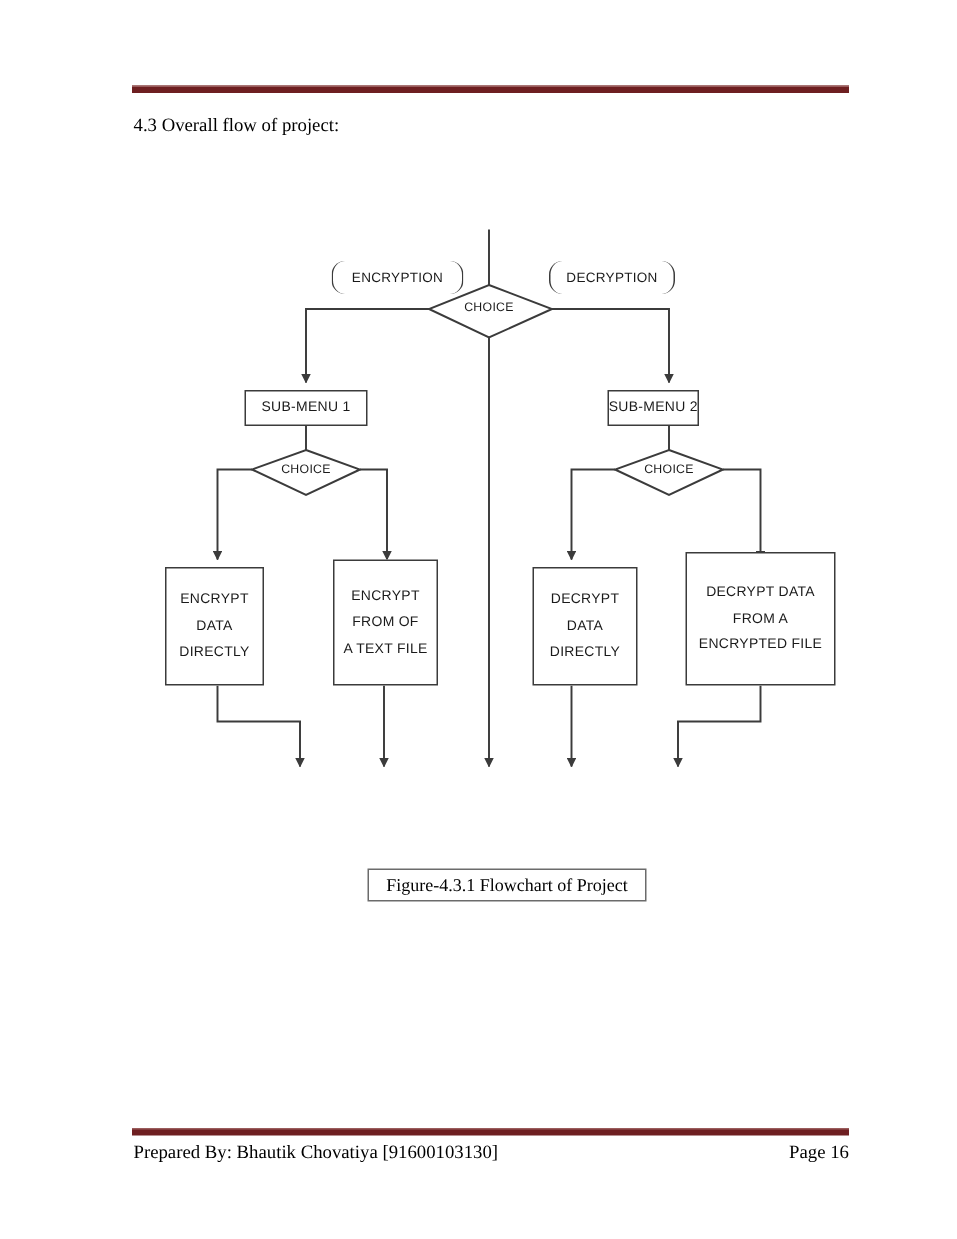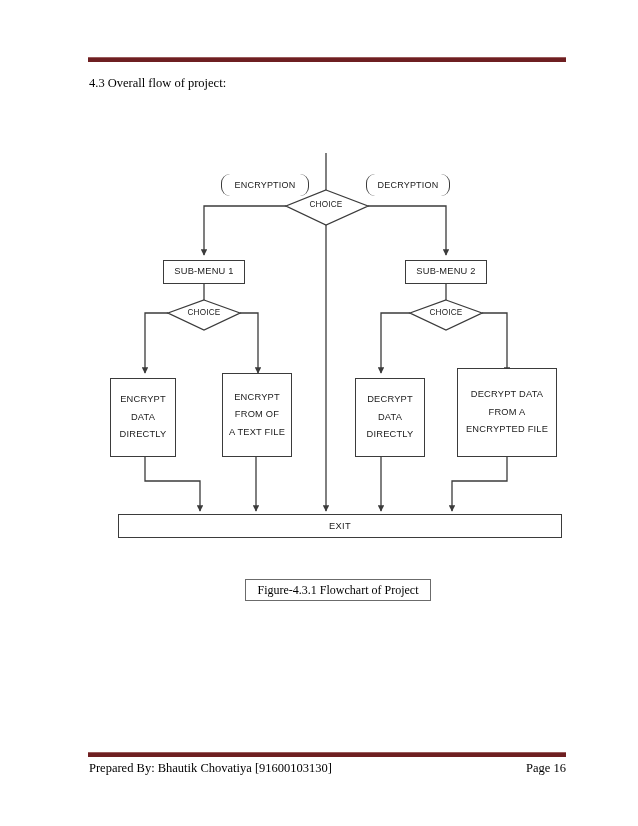--- a/index.html
+++ b/index.html
@@ -225,21 +225,21 @@
 
 
   <div class="diamond-label" style="left:296px; top:92px; width:60px;">CHOICE</div>
 
   <div class="bracket-label" style="left:221px; top:66px; width:88px; height:22px;">ENCRYPTION</div>
   <div class="bracket-label" style="left:366px; top:66px; width:84px; height:22px;">DECRYPTION</div>
 
   <div class="node" id="node-sub-menu-1" style="left:163px; top:152px; width:82px; height:24px;">
     <span class="ln">SUB-MENU 1</span>
   </div>
-  <div class="node" id="node-sub-menu-2" style="left:405px; top:152px; width:82px; height:24px;">
+  <div class="node" id="node-sub-menu-2" style="left:405px; top:152px; width:61px; height:24px;">
     <span class="ln">SUB-MENU 2</span>
   </div>
 
   <div class="diamond-label" style="left:176px; top:200px; width:56px;">CHOICE</div>
   <div class="diamond-label" style="left:418px; top:200px; width:56px;">CHOICE</div>
 
   <div class="node" id="node-leaf-1" style="left:110px; top:270px; width:66px; height:79px;">
     <span class="ln">ENCRYPT</span>
     <span class="ln">DATA</span>
     <span class="ln">DIRECTLY</span>
@@ -256,23 +256,20 @@
     <span class="ln">DATA</span>
     <span class="ln">DIRECTLY</span>
   </div>
 
   <div class="node" id="node-leaf-4" style="left:457px; top:260px; width:100px; height:89px;">
     <span class="ln">DECRYPT  DATA</span>
     <span class="ln">FROM A</span>
     <span class="ln">ENCRYPTED FILE</span>
   </div>
 
-  <div id="exit-node" style="left:118px; top:406px; width:444px; height:24px;">
-    <span>EXIT</span>
-  </div>
 
 </div>
 
 <div id="figure-caption">Figure-4.3.1 Flowchart of Project</div>
 
 <div id="footer-rule"></div>
 <div id="footer-left">Prepared By: Bhautik Chovatiya [91600103130]</div>
 <div id="footer-right">Page 16</div>
 
 </body></html>

